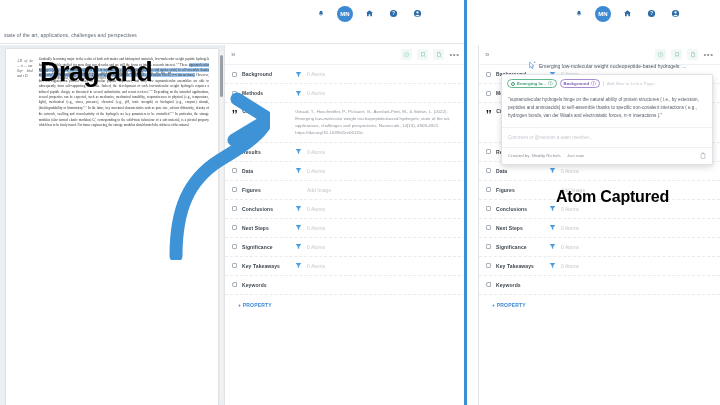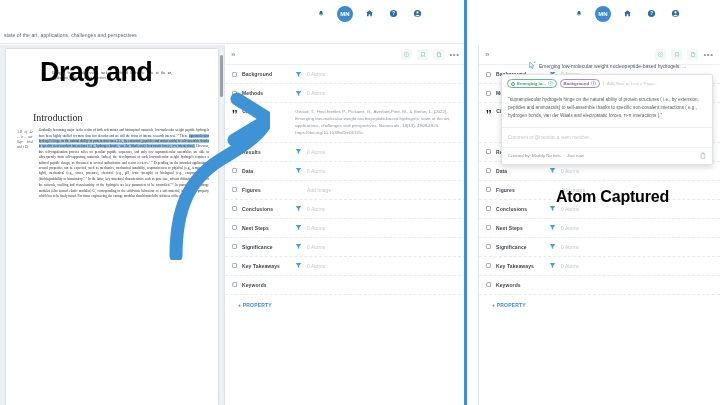--- a/index.html
+++ b/index.html
@@ -166,21 +166,20 @@
 
     <div class="crumbbar" style="top:27px; width:466px;">
       <span>state of the art, applications, challenges and perspectives</span>
     </div>
 
     <div class="docarea">
       <div class="docpage">
 
         <div class="doc-topfrag">Emerging low-molecular weight nucleopeptide-based hydrogels: state of the art, applications, challenges and perspectives</div>
 
-        <h1 class="doc-h1">Introduction</h1>
 
         <div class="doc-cols">
           <div class="doc-col left">A.D of de ... ir ... nar llop- bind and r D.</div>
           <div class="doc-col body">
             <span>Gradually becoming major in the realm of both soft matter and bioinspired materials, low-molecular weight peptide hydrogels have been highly studied for more than two decades and are still the focus of intense research interest.</span><sup>1,2</sup><span> These </span><span class="hl">supramolecular hydrogels hinge on the natural ability of protein structures (i.e., by extension, peptides and amino acids) to self-assemble thanks to specific non-covalent interactions (e.g., hydrogen bonds, van der Waals and electrostatic forces, π-π interactions).</span><span> However, this self-organisation process relies on peculiar peptide sequences, and only few supramolecular assemblies are able to subsequently form self-supporting materials. Indeed, the development of such low-molecular weight hydrogels requires a tailored peptide design, as discussed in several authoritative and recent reviews.</span><sup>3–5</sup><span> Depending on the intended applications, several properties can be expected, such as mechanics, mechanical tunability, responsiveness to physical (e.g., temperature, light), mechanical (e.g., stress, pressure), chemical (e.g., pH, ionic strength) or biological (e.g., enzyme) stimuli, (bio)degradability or biomimicry.</span><sup>6,7</sup><span> In the latter, key structural characteristics such as pore size, solvent diffusivity, density of the network, swelling and viscoelasticity of the hydrogels are key parameters to be controlled.</span><sup>8,9</sup><span> In particular, the storage modulus (also termed elastic modulus) G', corresponding to the solid-state behaviour of a soft material, is a pivotal property which has to be finely tuned. For tissue engineering, the storage modulus should match the stiffness of the natural</span>
           </div>
         </div>
 
       </div>
       <div class="scroll-rail"></div>

